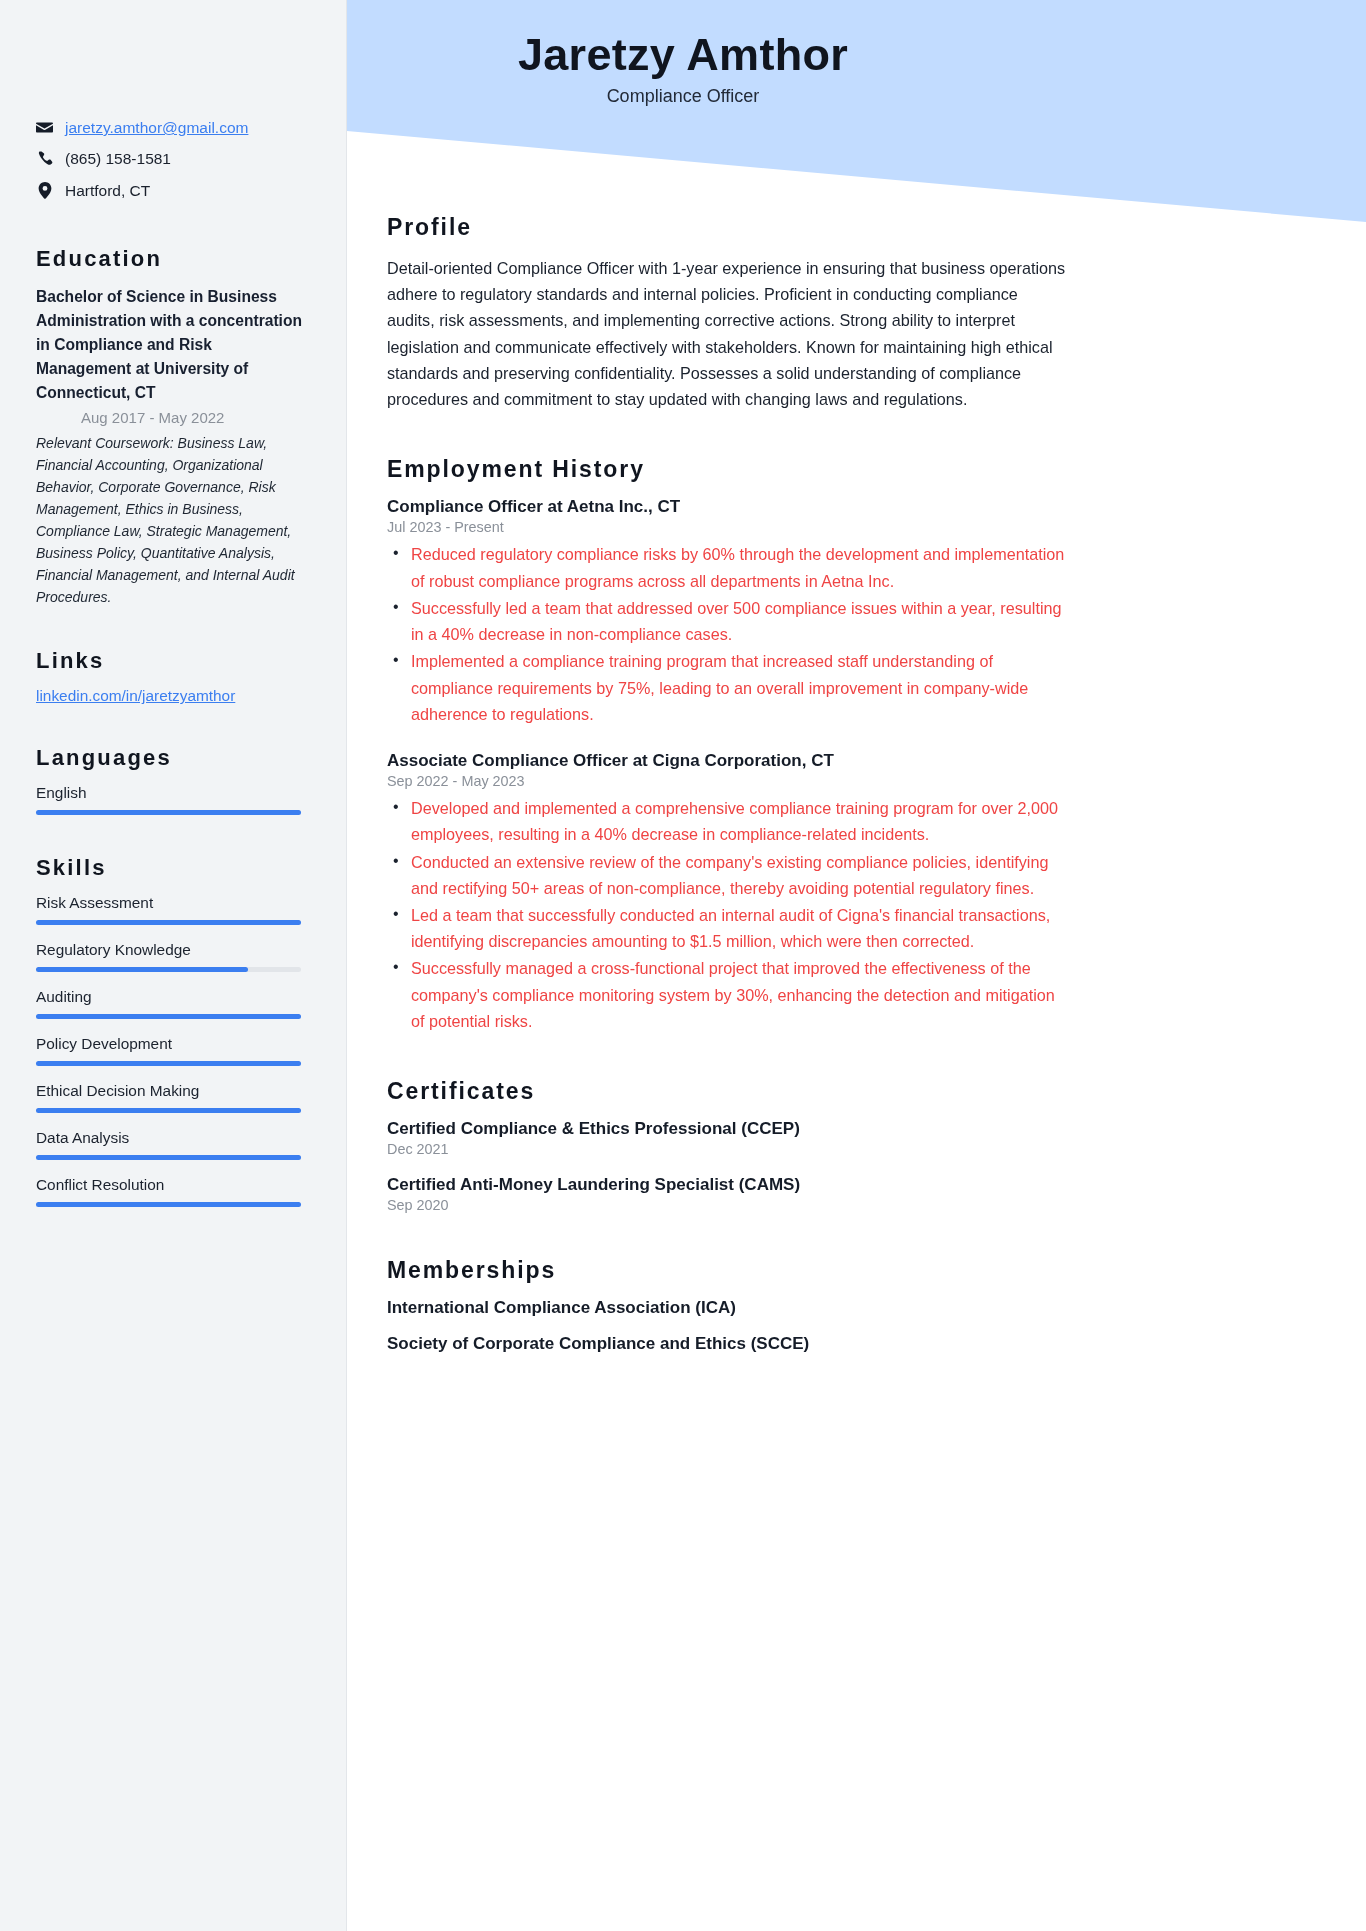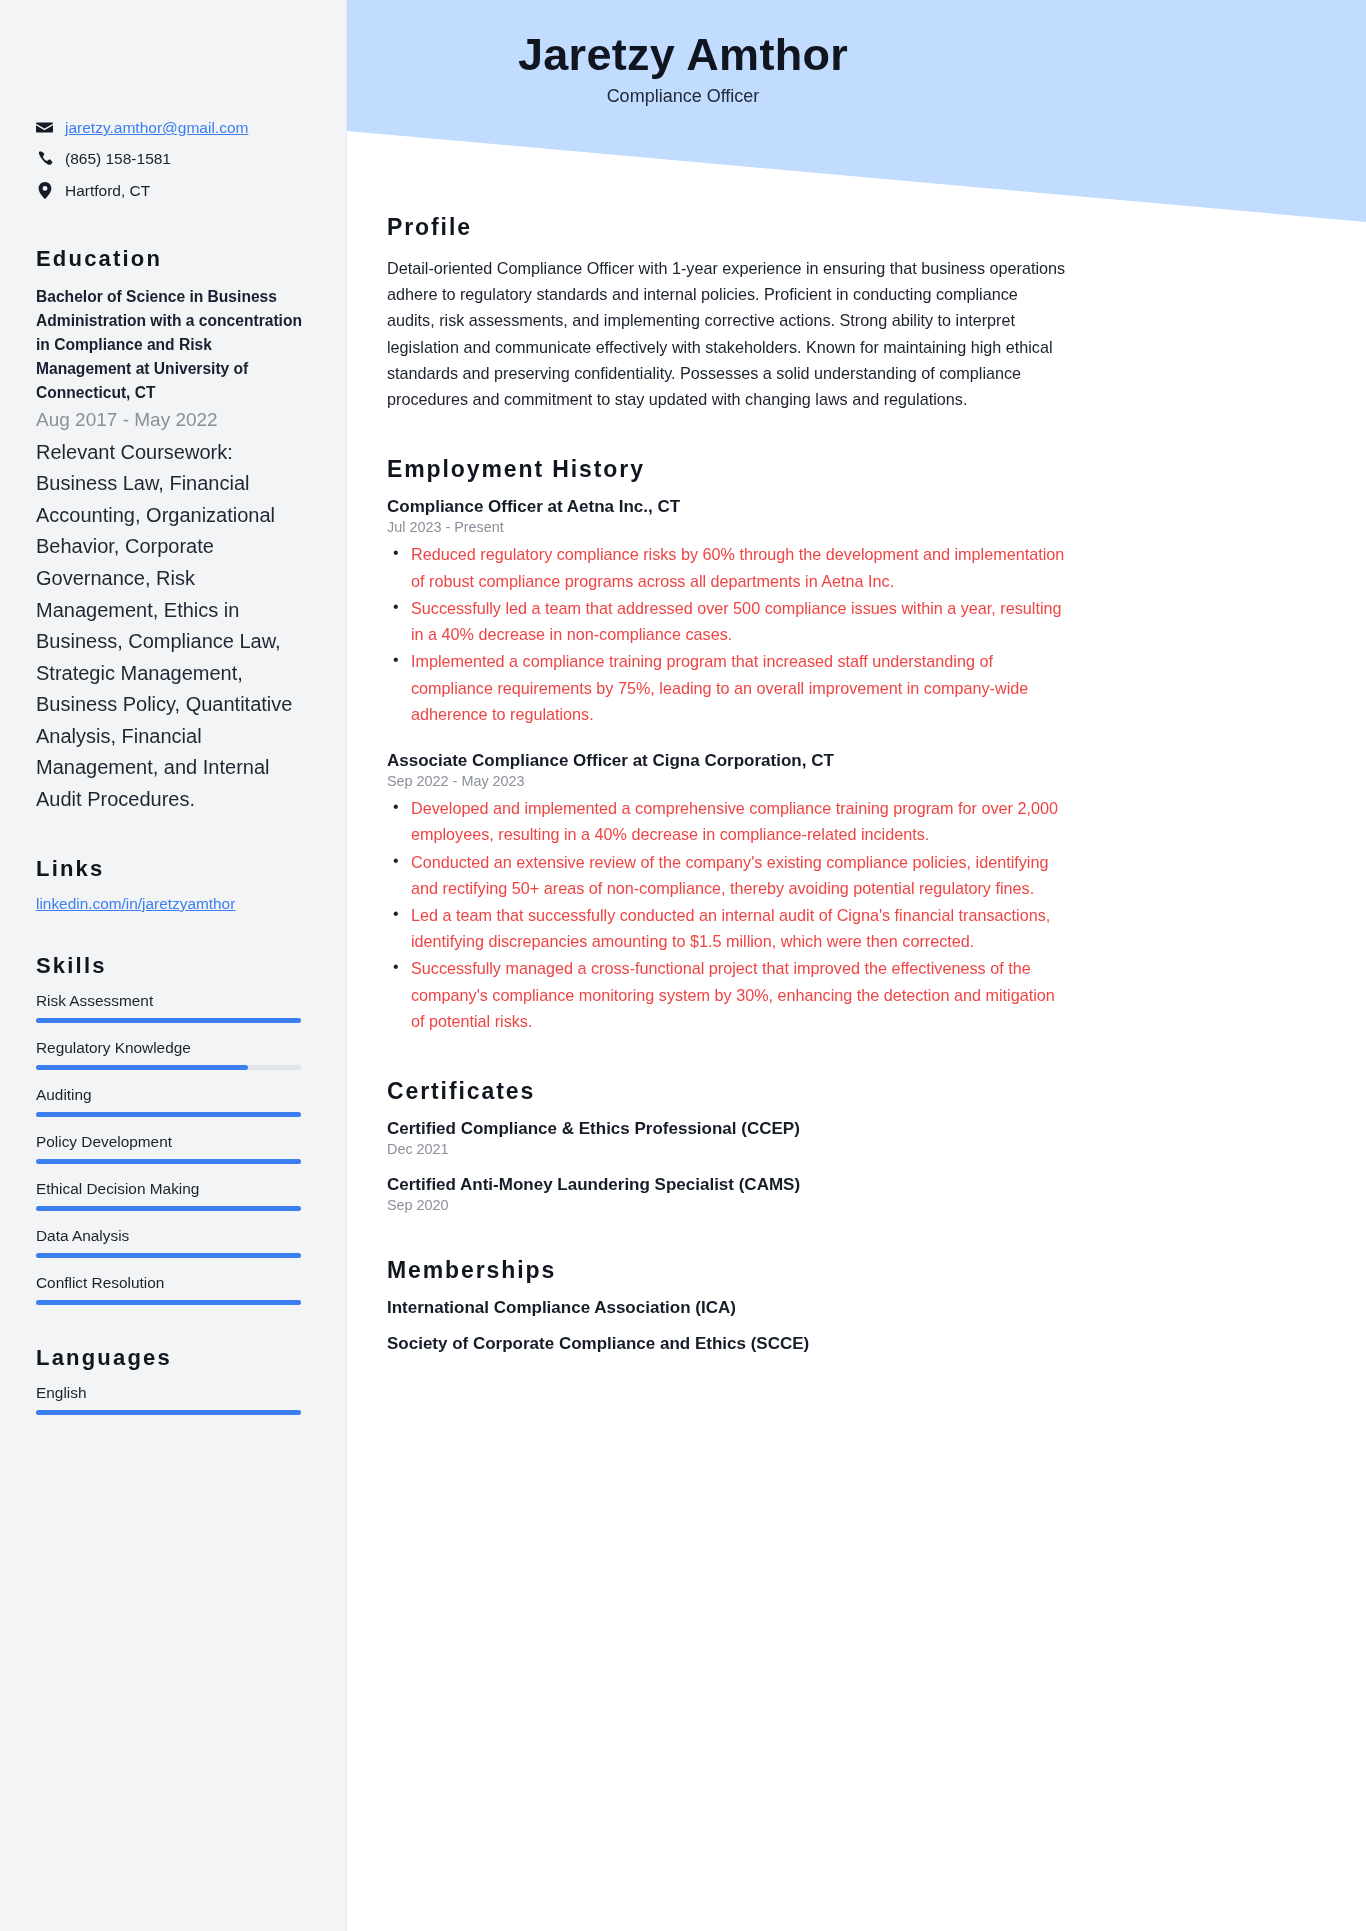--- a/index.html
+++ b/index.html
@@ -124,29 +124,31 @@
   }
   .side-block { margin-bottom: 40px; }
 
   .edu-degree {
     font-size: 15.6px;
     font-weight: 700;
     color: #182030;
     line-height: 1.55;
   }
   .edu-date {
-    font-size: 19px;
+    font-size: 15px;
     color: #8a9099;
     margin-top: 3px;
     margin-bottom: 6px;
+    margin-left: 45px;
   }
   .edu-desc {
-    font-size: 20px;
+    font-size: 14px;
     color: #1f2733;
     line-height: 1.58;
+    font-style: italic;
   }
 
   .link-item {
     font-size: 15.4px;
     color: #3b7ef0;
     text-decoration: underline;
     display: block;
   }
 
   
@@ -294,20 +296,32 @@
         <div class="edu-date">Aug 2017 - May 2022</div>
         <div class="edu-desc">Relevant Coursework: Business Law, Financial Accounting, Organizational Behavior, Corporate Governance, Risk Management, Ethics in Business, Compliance Law, Strategic Management, Business Policy, Quantitative Analysis, Financial Management, and Internal Audit Procedures.</div>
       </div>
 
       <div class="side-block">
         <div class="side-h">Links</div>
         <a class="link-item" href="#">linkedin.com/in/jaretzyamthor</a>
       </div>
 
       <div class="side-block">
+        <div class="side-h">Languages</div>
+        <div id="languages-container">
+            <div class="skill">
+              <div class="skill-label">English</div>
+              <div class="bar-track">
+                <div class="bar-fill" style="width: 100%;"></div>
+              </div>
+            </div>
+          </div>
+      </div>
+
+      <div class="side-block">
         <div class="side-h">Skills</div>
         <div id="skills-container">
             <div class="skill">
               <div class="skill-label">Risk Assessment</div>
               <div class="bar-track">
                 <div class="bar-fill" style="width: 100%;"></div>
               </div>
             </div>
             <div class="skill">
               <div class="skill-label">Regulatory Knowledge</div>
@@ -334,32 +348,20 @@
               </div>
             </div>
             <div class="skill">
               <div class="skill-label">Data Analysis</div>
               <div class="bar-track">
                 <div class="bar-fill" style="width: 100%;"></div>
               </div>
             </div>
             <div class="skill">
               <div class="skill-label">Conflict Resolution</div>
-              <div class="bar-track">
-                <div class="bar-fill" style="width: 100%;"></div>
-              </div>
-            </div>
-          </div>
-      </div>
-
-      <div class="side-block">
-        <div class="side-h">Languages</div>
-        <div id="languages-container">
-            <div class="skill">
-              <div class="skill-label">English</div>
               <div class="bar-track">
                 <div class="bar-fill" style="width: 100%;"></div>
               </div>
             </div>
           </div>
       </div>
 
     </aside>
 
     <section class="main">

